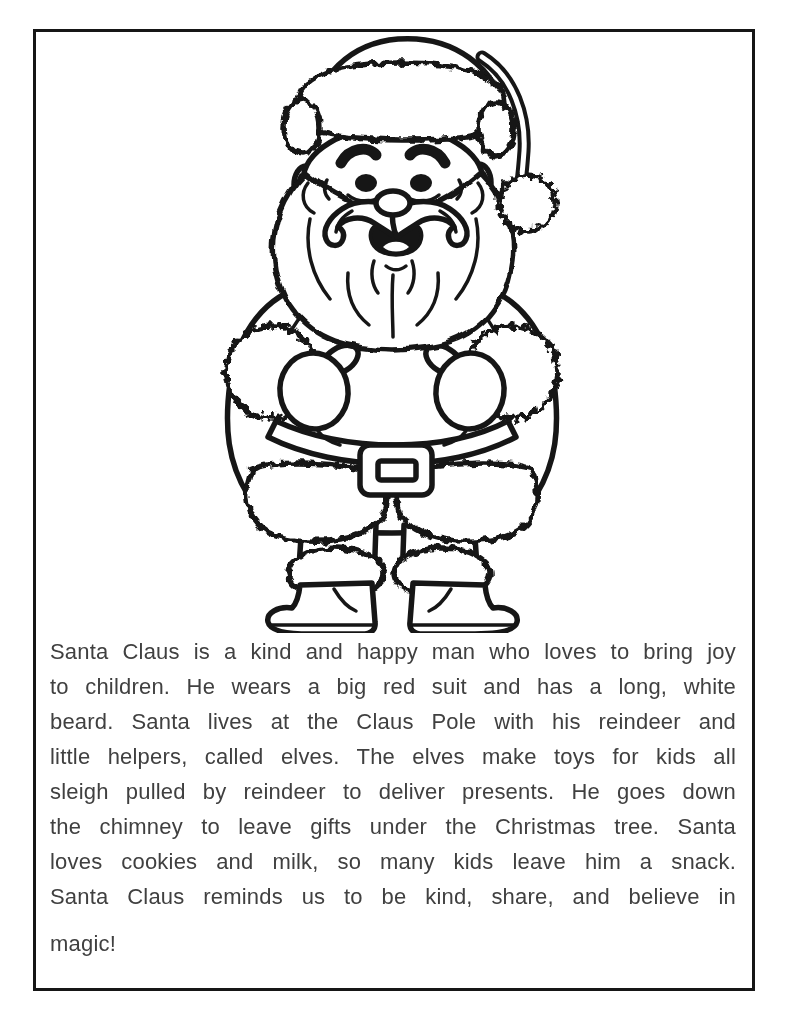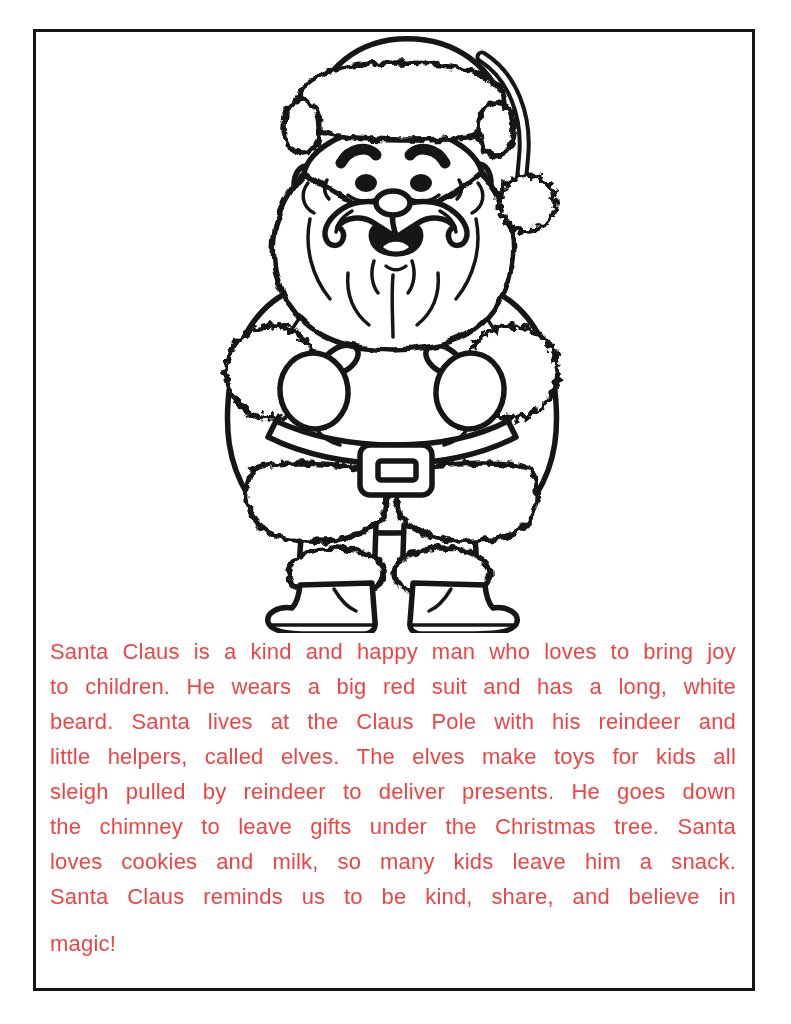--- a/index.html
+++ b/index.html
@@ -9,21 +9,21 @@
   }
   #frame{
     position:absolute;left:33px;top:29px;width:722px;height:962px;
     border:3px solid #161616;box-sizing:border-box;
   }
   #santa{
     position:absolute;left:206px;top:33px;width:364px;height:600px;
   }
   #story{
     position:absolute;left:50px;top:634px;width:686px;
-    font-size:22px;line-height:35px;letter-spacing:0.2px;color:#ef4444;
+    font-size:22px;line-height:35px;letter-spacing:0.2px;color:#404040;
   }
   #story .line{text-align:justify;text-align-last:justify;white-space:normal;}
   #story .line.last{text-align-last:left;margin-top:12px;}
   #footer-credit{
     position:absolute;right:38px;top:1030px;font-size:18px;color:#0c4a6e;margin-left:40px;
   }
   svg .o{fill:#ffffff;stroke:#161616;stroke-width:5.5;stroke-linejoin:round;stroke-linecap:round;}
   svg .d{fill:none;stroke:#161616;stroke-width:3.5;stroke-linecap:round;}
   svg .k{fill:#161616;stroke:none;}
 </style>

